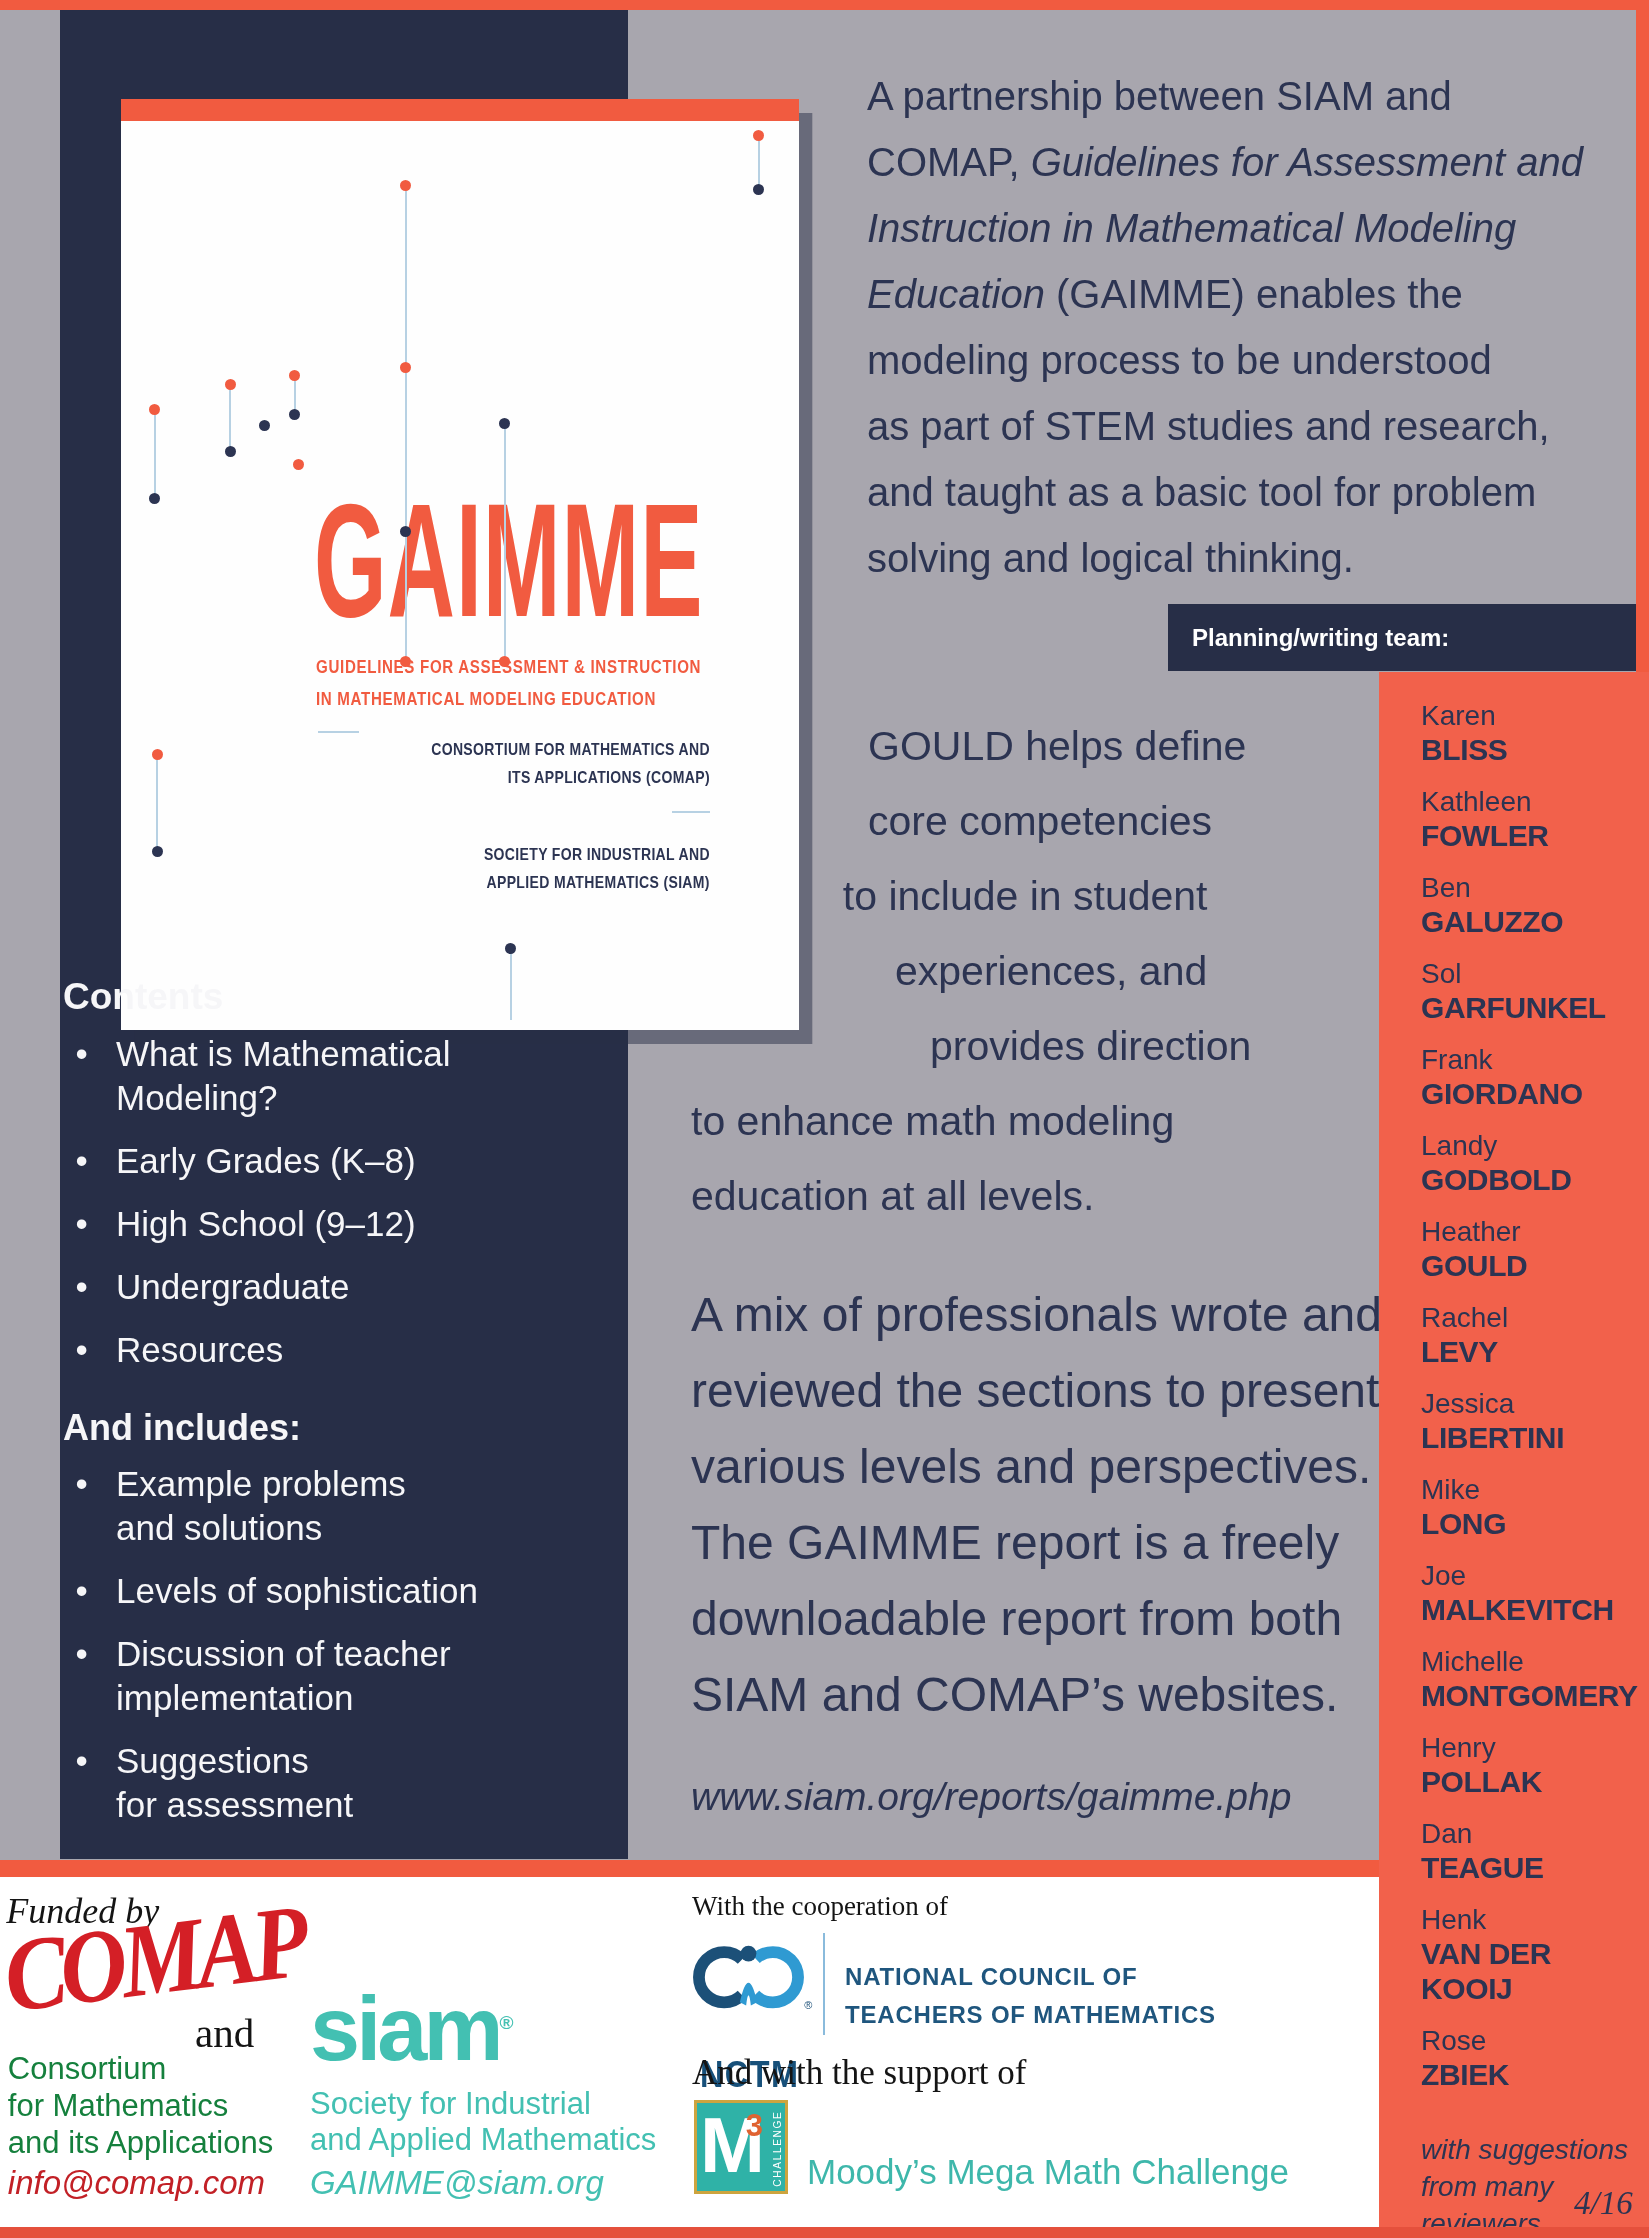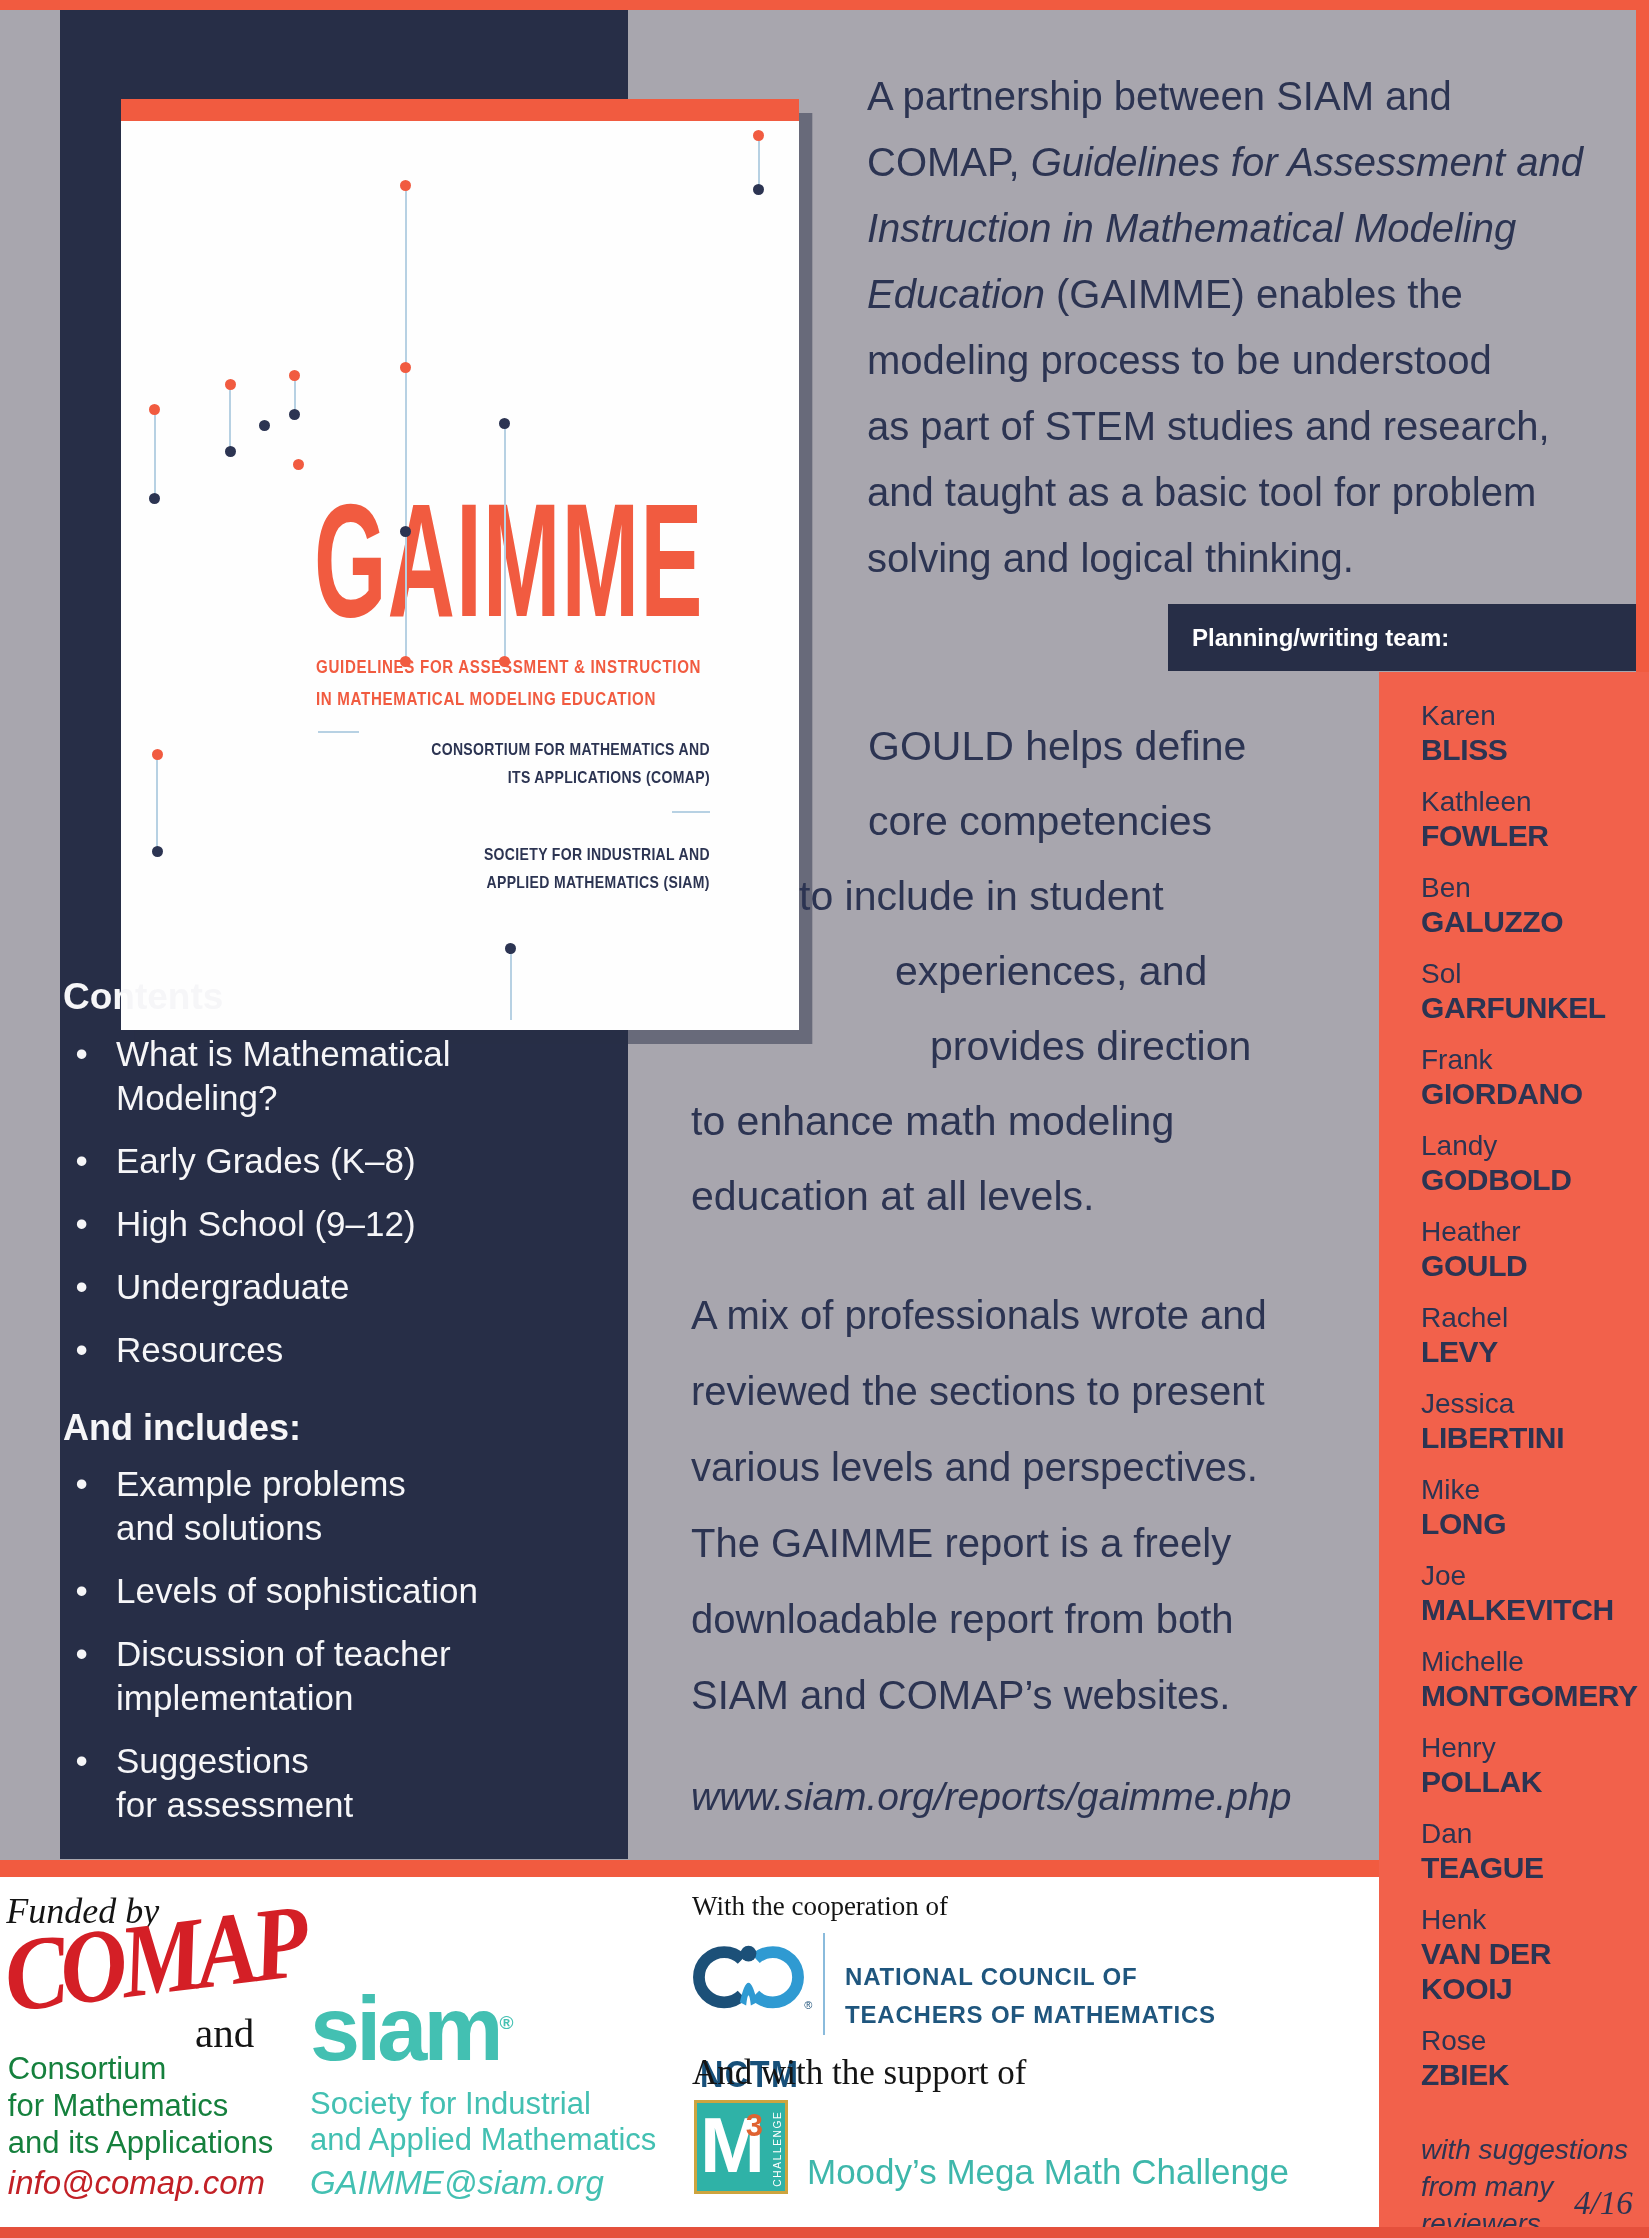--- a/index.html
+++ b/index.html
@@ -36,21 +36,21 @@
   .imp-siam{top:742px;}
   .pin-line{position:absolute;width:1.6px;background:#b7d1e3;}
   .pin-dot{position:absolute;width:11px;height:11px;border-radius:50%;}
   .pin-dot.o{background:#f15b40;}
   .pin-dot.n{background:#2c3452;}
   
   .para .ln{white-space:nowrap;}
   .it{font-style:italic;}
   .intro{position:absolute;left:867px;top:63px;font-size:40px;line-height:66px;}
   .mid1{position:absolute;left:691px;top:709px;font-size:41px;line-height:75px;}
-  .mid2{position:absolute;left:691px;top:1277px;font-size:40px;line-height:76px;}
+  .mid2{position:absolute;left:691px;top:1277px;font-size:48px;line-height:76px;}
   .url{position:absolute;left:691px;top:1775px;font-size:39px;font-style:italic;white-space:nowrap;}
   
   .team-bar{position:absolute;left:1168px;top:604px;width:482px;height:67px;background:#272e47;
             color:#ffffff;font-weight:700;font-size:24px;line-height:67px;padding-left:24px;
             box-sizing:border-box;white-space:nowrap;}
   .team-col{position:absolute;left:1379px;top:672px;width:271px;height:1555px;background:#f2614b;
             box-sizing:border-box;padding:27px 14px 0 42px;color:#2c3452;}
   .member{margin-bottom:18px;}
   .member .first{font-size:28px;line-height:33px;white-space:nowrap;}
   .member .last{font-size:30px;font-weight:700;line-height:35px;letter-spacing:-0.4px;}
@@ -196,21 +196,21 @@
       <div class="ln"><span class="it">Instruction in Mathematical Modeling</span></div>
       <div class="ln"><span class="it">Education</span><span> (GAIMME) enables the</span></div>
       <div class="ln"><span>modeling process to be understood</span></div>
       <div class="ln"><span>as part of STEM studies and research,</span></div>
       <div class="ln"><span>and taught as a basic tool for problem</span></div>
       <div class="ln"><span>solving and logical thinking.</span></div>
     </div>
   <div class="mid1 para">
       <div class="ln" style="margin-left: 177px;"><span>GOULD helps define</span></div>
       <div class="ln" style="margin-left: 177px;"><span>core competencies</span></div>
-      <div class="ln" style="margin-left: 108px;"><span>to include in student</span></div>
+      <div class="ln" style="margin-left: 108px; text-align: center;"><span>to include in student</span></div>
       <div class="ln" style="margin-left: 204px;"><span>experiences, and</span></div>
       <div class="ln" style="margin-left: 239px;"><span>provides direction</span></div>
       <div class="ln"><span>to enhance math modeling</span></div>
       <div class="ln"><span>education at all levels.</span></div>
     </div>
   <div class="mid2 para">
       <div class="ln"><span>A mix of professionals wrote and</span></div>
       <div class="ln"><span>reviewed the sections to present</span></div>
       <div class="ln"><span>various levels and perspectives.</span></div>
       <div class="ln"><span>The GAIMME report is a freely</span></div>

